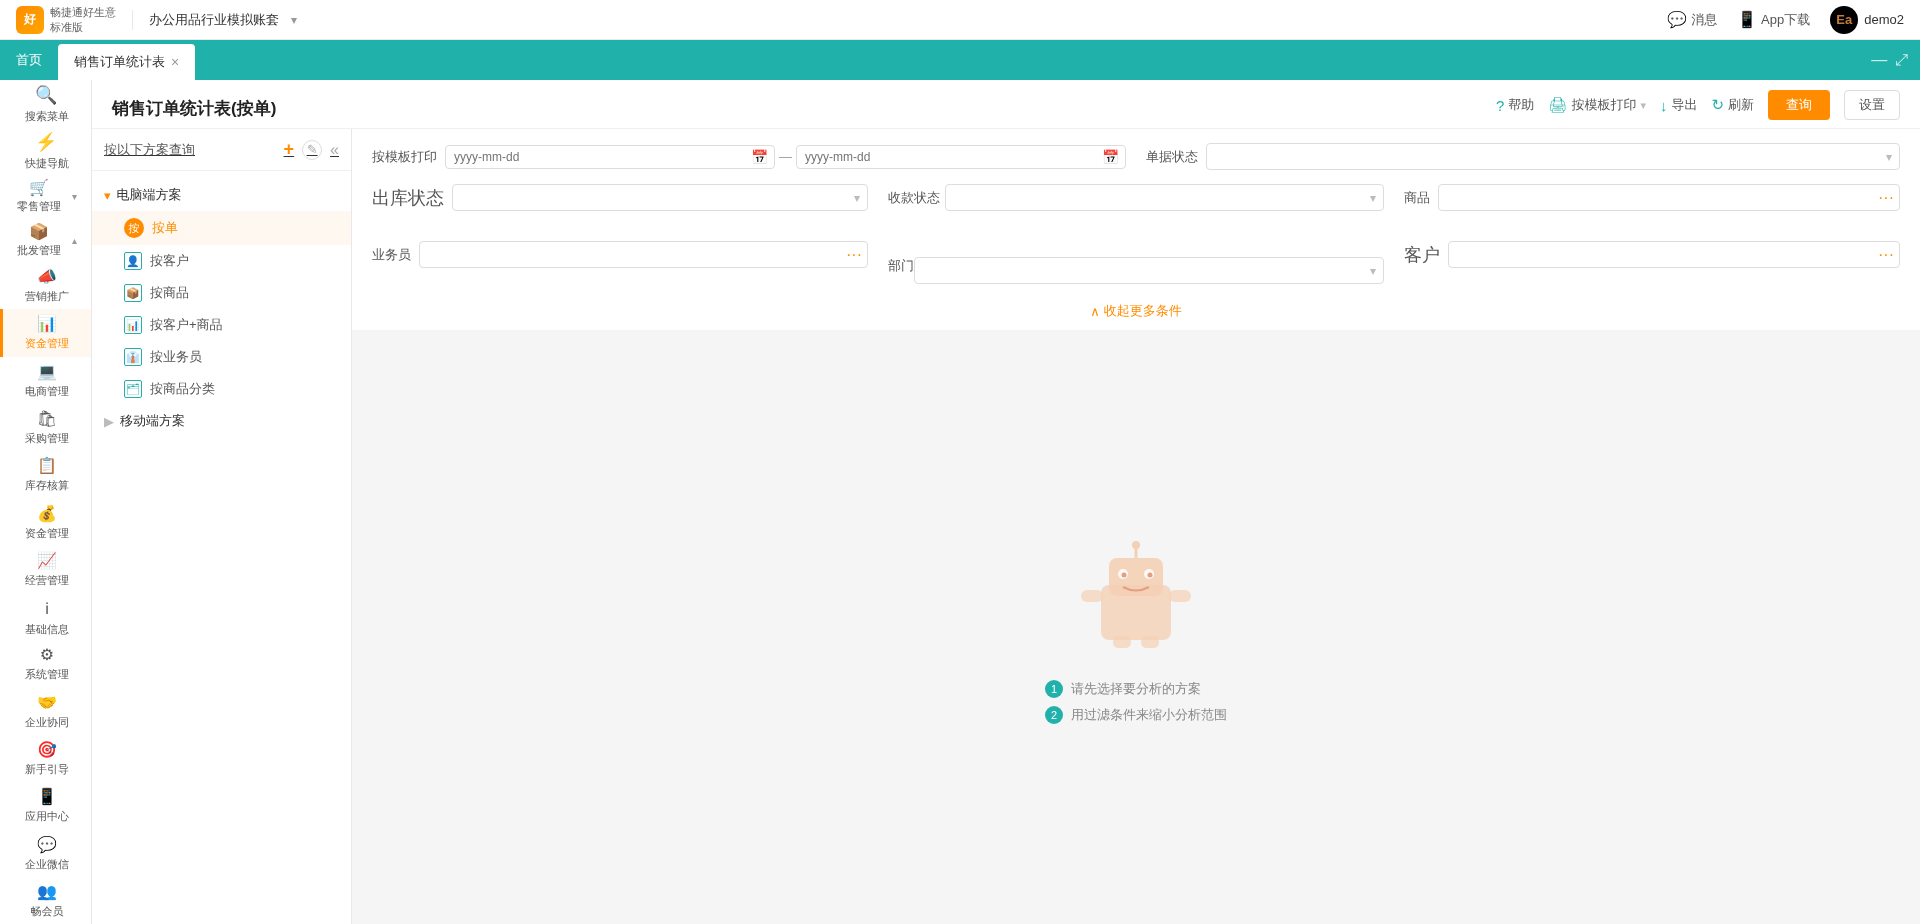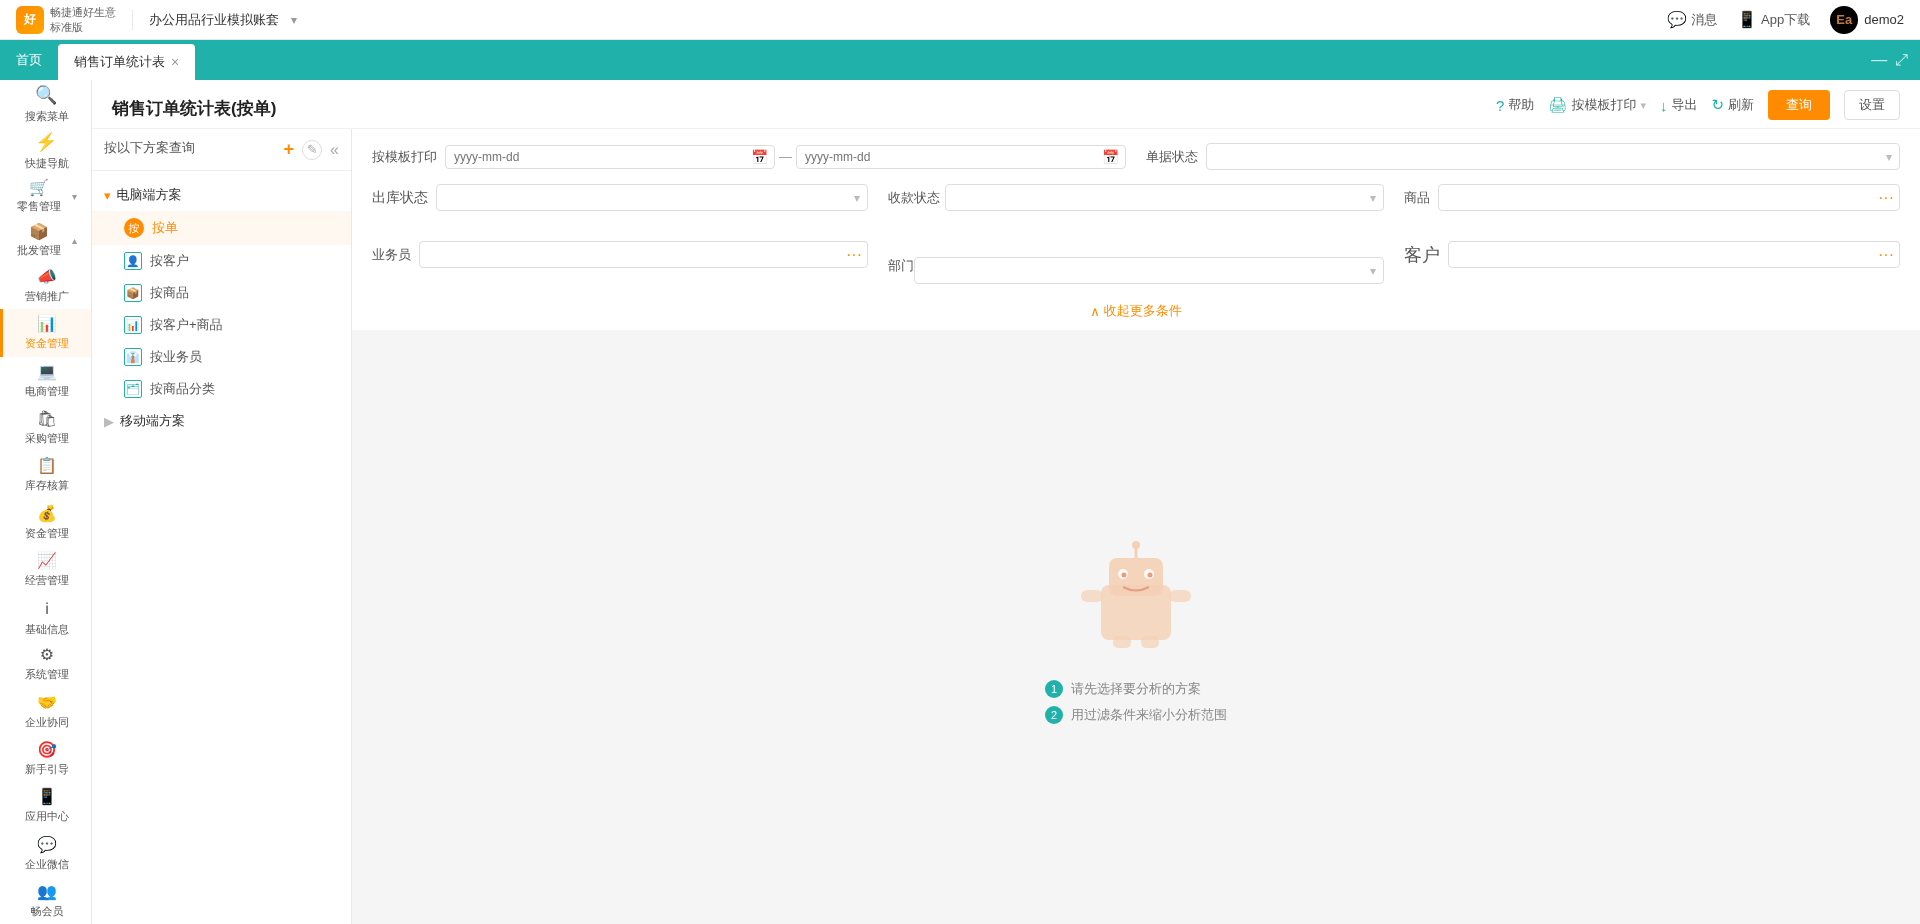--- a/index.html
+++ b/index.html
@@ -38,21 +38,21 @@
 
     
     .page-area { flex: 1; display: flex; flex-direction: column; overflow: hidden; background: #f5f5f5; }
     .date-input { border: 1px solid #ddd; border-radius: 4px; padding: 4px 8px; font-size: 12px; color: #bbb; width: 120px; outline: none; }
 
     
     .date-quick { display: flex; align-items: center; gap: 4px; }
 
     
     .scheme-panel { width: 260px; background: #fff; border-right: 1px solid #e8e8e8; flex-shrink: 0; display: flex; flex-direction: column; overflow-y: auto; }
-    .scheme-header { display: flex; align-items: flex-start; justify-content: space-between; padding: 10px 12px; border-bottom: 1px solid #f0f0f0; }
+    .scheme-header { display: flex; align-items: center; justify-content: space-between; padding: 10px 12px; border-bottom: 1px solid #f0f0f0; text-decoration: underline; }
     .scheme-title { font-size: 13px; color: #555; }
     .scheme-tools { display: flex; gap: 8px; align-items: center; }
     .scheme-tool-btn { color: #aaa; font-size: 16px; cursor: pointer; }
     .scheme-tree { padding: 8px 0; }
     .scheme-group { }
     .scheme-group-header { display: flex; align-items: center; gap: 6px; padding: 7px 12px; font-size: 13px; color: #333; cursor: pointer; }
     .scheme-item { display: flex; align-items: center; gap: 8px; padding: 7px 12px 7px 32px; font-size: 13px; color: #555; cursor: pointer; }
     .scheme-item.active { color: #ff8c00; background: #fff8f0; }
     .scheme-item-icon { width: 16px; height: 16px; display: flex; align-items: center; justify-content: center; font-size: 12px; color: #20b2aa; border: 1px solid #20b2aa; border-radius: 2px; }
 
@@ -306,21 +306,21 @@
                   <option value=""></option>
                 </select>
                 <span style="position:absolute;right:8px;top:50%;transform:translateY(-50%);color:#bbb;font-size:12px;pointer-events:none;">▾</span>
               </div>
             </div>
           </div>
 
           <div style="display:flex;align-items:center;gap:20px;margin-bottom:14px;">
 
             <div style="display:flex;align-items:center;gap:8px;flex:1;min-width:0;">
-              <span style="font-size:14px;color:#555;white-space:nowrap;">出库状态</span>
+              <span style="font-size:18px;color:#555;white-space:nowrap;">出库状态</span>
               <div style="position:relative;flex:1;">
                 <select style="width:100%;border:1px solid #ddd;border-radius:4px;padding:5px 28px 5px 8px;font-size:13px;outline:none;appearance:none;background:#fff;cursor:pointer;">
                   <option value=""></option>
                 </select>
                 <span style="position:absolute;right:8px;top:50%;transform:translateY(-50%);color:#bbb;font-size:12px;pointer-events:none;">▾</span>
               </div>
             </div>
 
             <div style="display:flex;align-items:center;gap:5px;flex:1;min-width:0;">
               <span style="font-size:13px;color:#555;white-space:nowrap;">收款状态</span>

